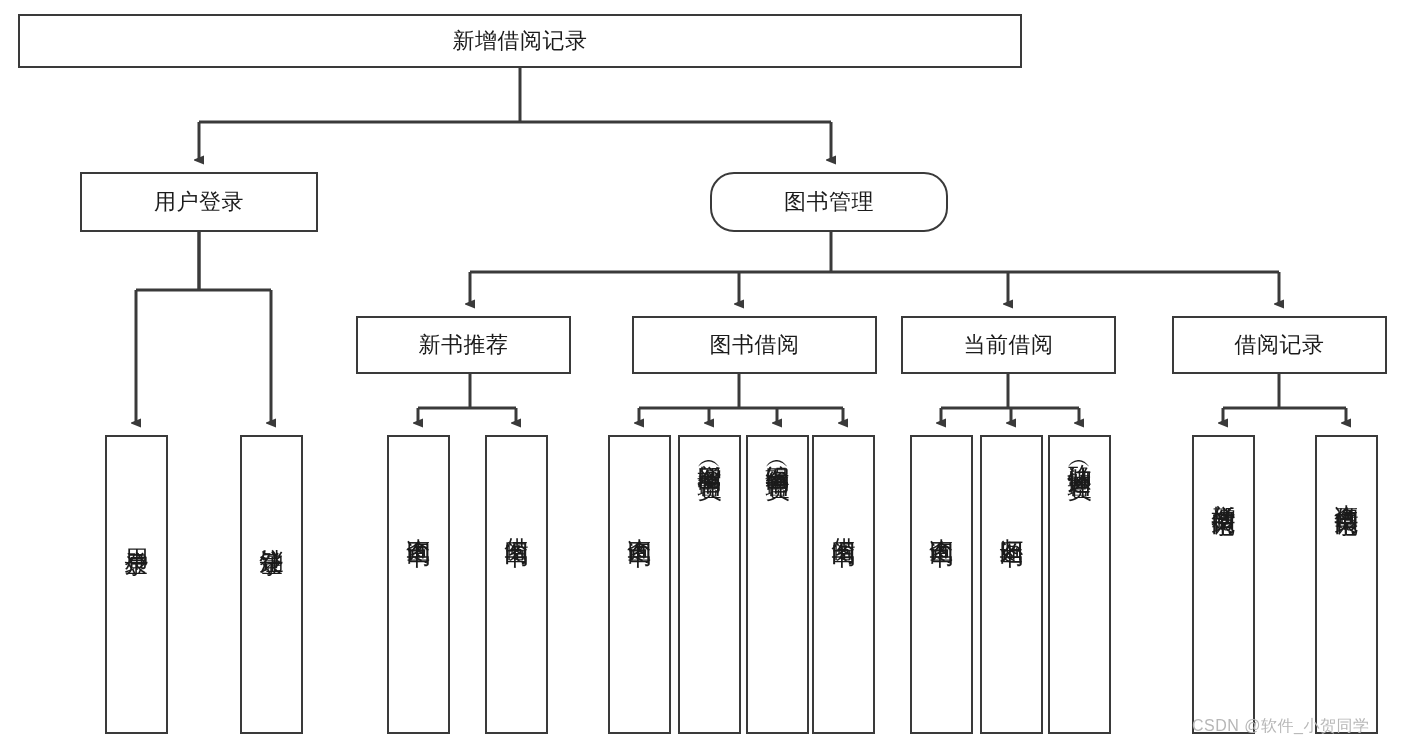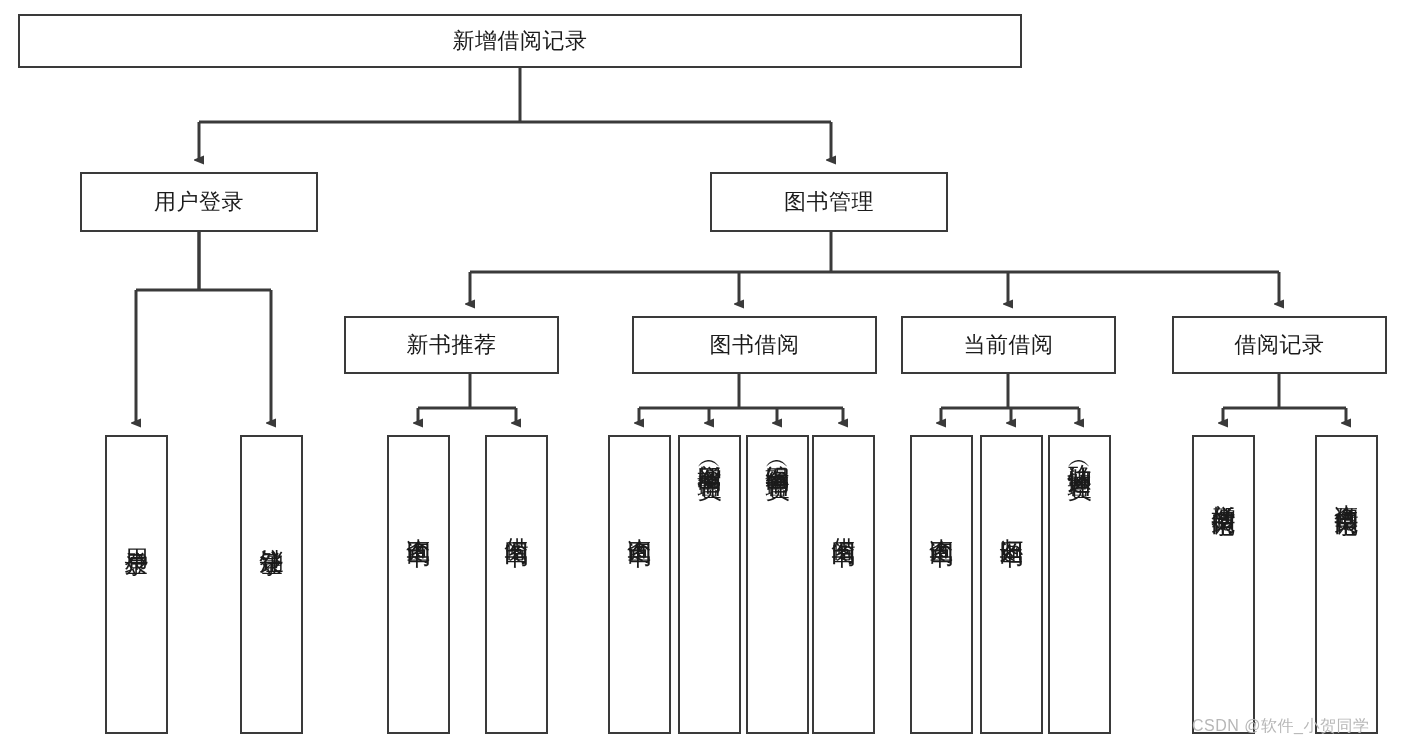--- a/index.html
+++ b/index.html
@@ -126,25 +126,25 @@
     </g>
   </svg>
 
   <div class="node horiz" style="left:18px; top:14px; width:1004px; height:54px;">
     <span class="label">新增借阅记录</span>
   </div>
 
   <div class="node horiz" style="left:80px; top:172px; width:238px; height:60px;">
     <span class="label">用户登录</span>
   </div>
-  <div class="node horiz" style="left:710px; top:172px; width:238px; height:60px;">
+  <div class="node horiz" style="left:710px; top:172px; width:238px; height:60px;border-radius:24px;">
     <span class="label">图书管理</span>
   </div>
 
-  <div class="node horiz" style="left:344px; top:316px; width:215px; height:58px;">
+  <div class="node horiz" style="left:356px; top:316px; width:215px; height:58px;">
     <span class="label">新书推荐</span>
   </div>
   <div class="node horiz" style="left:632px; top:316px; width:245px; height:58px;">
     <span class="label">图书借阅</span>
   </div>
   <div class="node horiz" style="left:901px; top:316px; width:215px; height:58px;">
     <span class="label">当前借阅</span>
   </div>
   <div class="node horiz" style="left:1172px; top:316px; width:215px; height:58px;">
     <span class="label">借阅记录</span>

